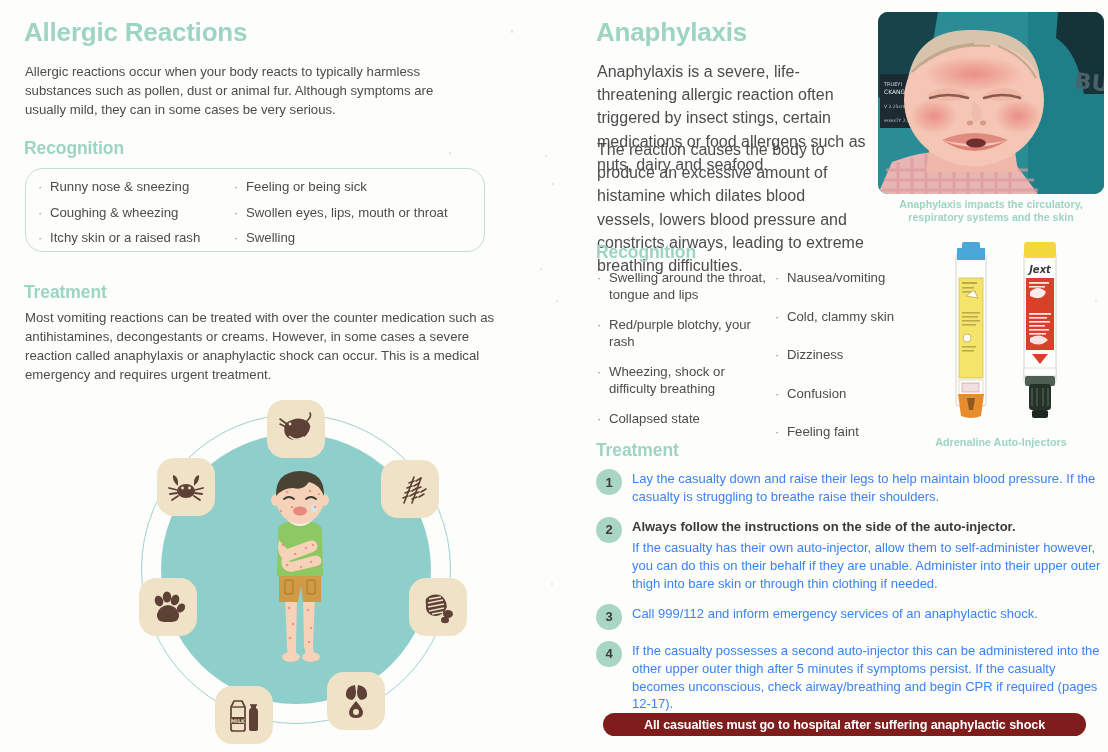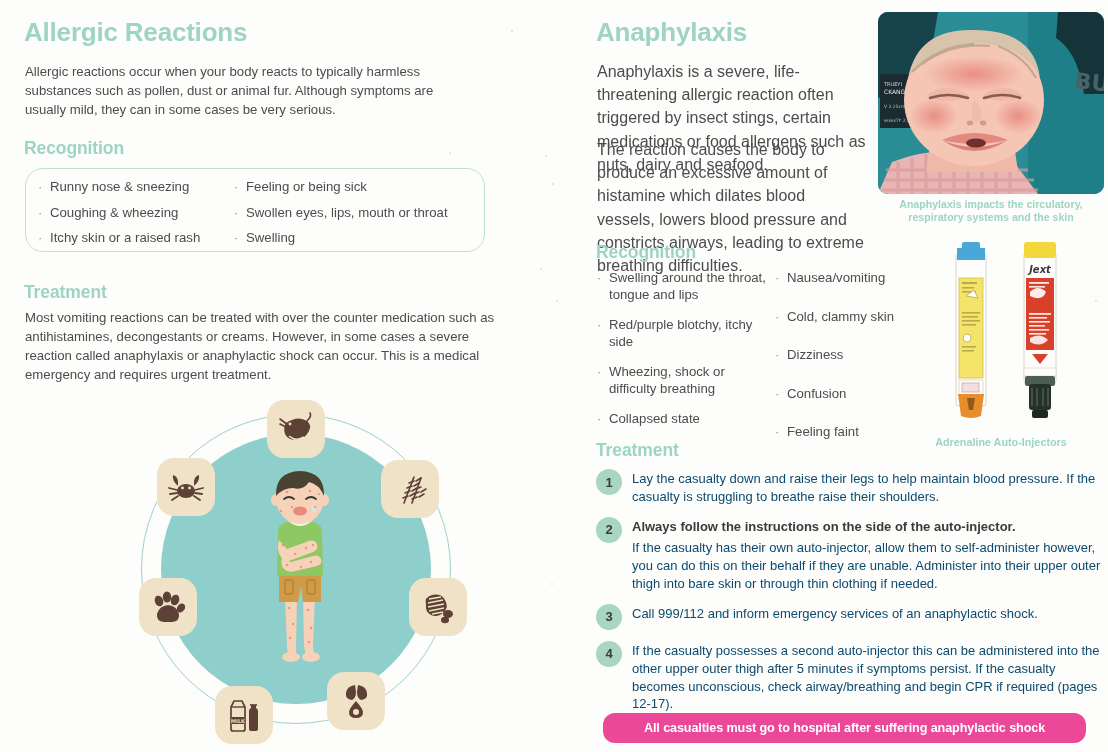--- a/index.html
+++ b/index.html
@@ -181,29 +181,29 @@
     color: #3b3b3b;
     font-size: 13px;
     font-weight: bold;
     display: flex;
     align-items: center;
     justify-content: center;
     margin-right: 10px;
     margin-top: -1px;
   }
   .step-body { flex: 1; }
-  .step-body p { color: #0c4a6e; font-size: 13px; line-height: 1.38; }
+  .step-body p { color: #3b82f6; font-size: 13px; line-height: 1.38; }
   .step-body p.bold { font-weight: bold; color: #3a3a3a; margin-bottom: 3px; }
 
   
   #hospital-banner {
     position: absolute;
     left: 603px; top: 713px;
-    width: 483px; height: 30px;
-    background: #ec4899;
+    width: 483px; height: 23px;
+    background: #7f1d1d;
     border-radius: 12px;
     color: #ffffff;
     font-size: 12.6px;
     font-weight: bold;
     display: flex;
     align-items: center;
     justify-content: center;
     letter-spacing: -0.1px;
   }
 </style>
@@ -496,21 +496,21 @@
     <h2 id="right-recog-h" class="h-sub">Recognition</h2>
 
     <div id="right-recog">
       <div class="rcol a">
         <div class="bullet-row">
           <span class="dot">·</span>
           <span>Swelling around the throat, tongue and lips</span>
         </div>
         <div class="bullet-row">
           <span class="dot">·</span>
-          <span>Red/purple blotchy, itchy side</span>
+          <span>Red/purple blotchy, your rash</span>
         </div>
         <div class="bullet-row">
           <span class="dot">·</span>
           <span>Wheezing, shock or difficulty breathing</span>
         </div>
         <div class="bullet-row">
           <span class="dot">·</span>
           <span>Collapsed state</span>
         </div>
       </div>

